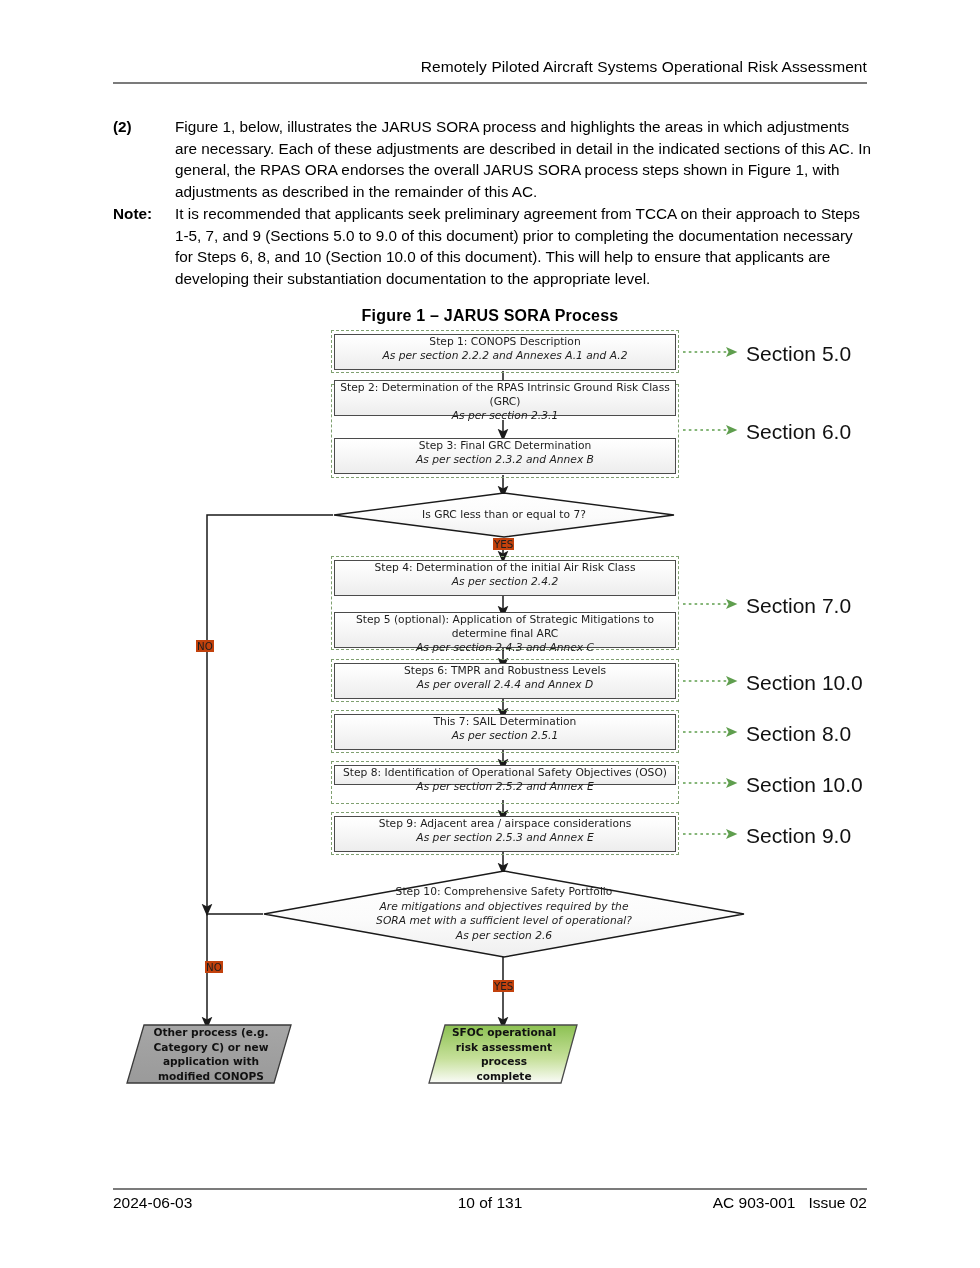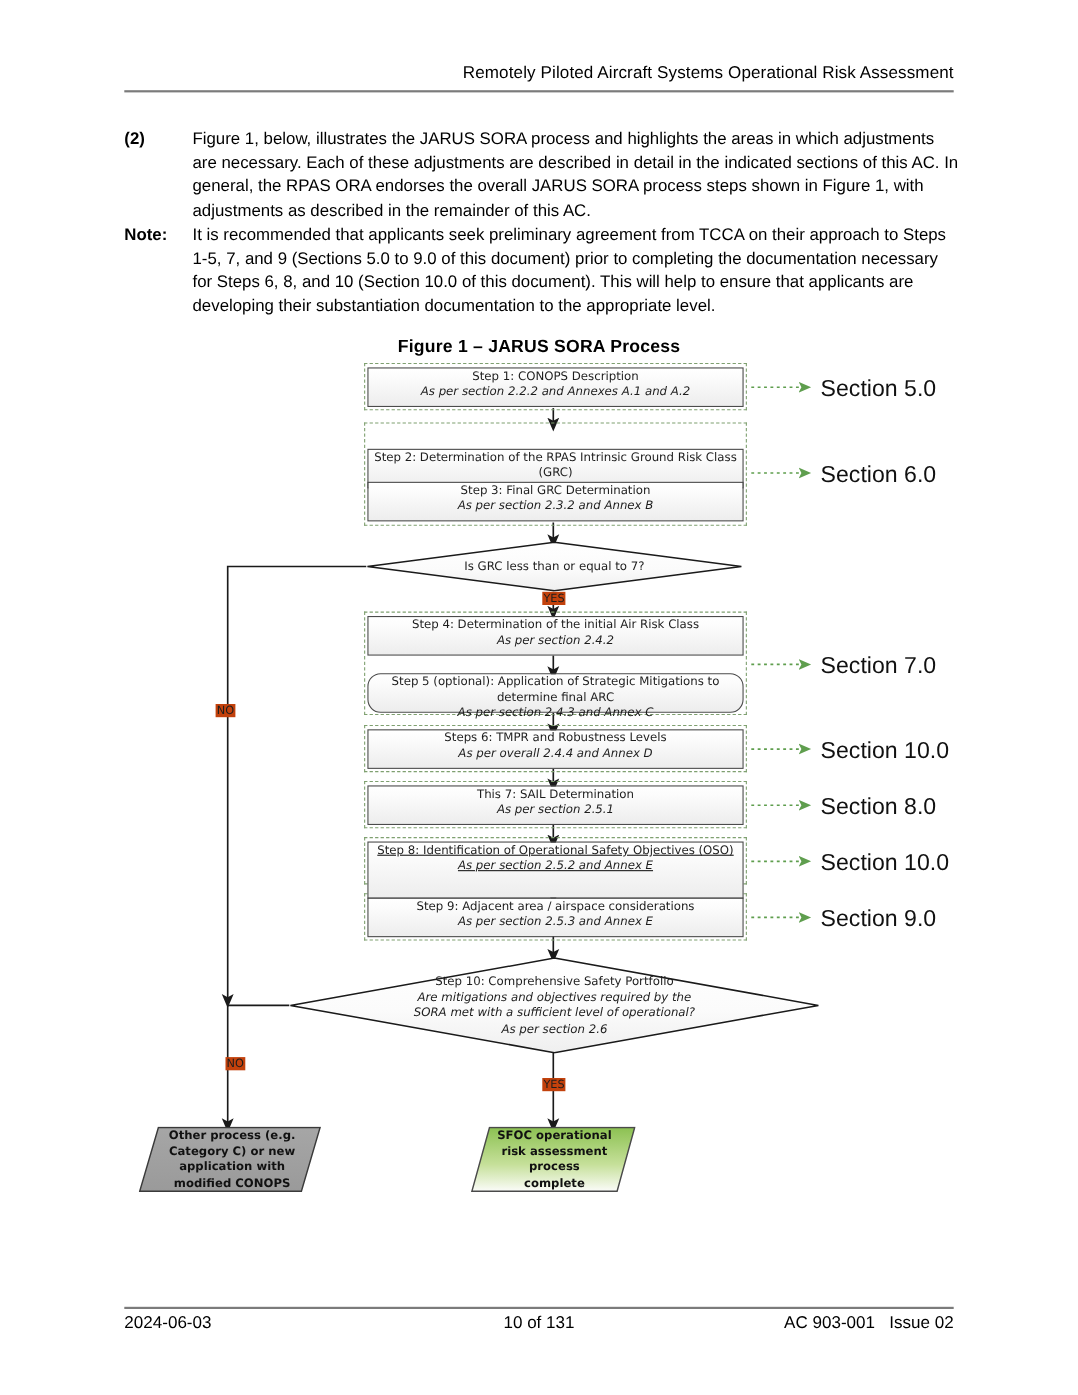--- a/index.html
+++ b/index.html
@@ -202,51 +202,51 @@
     <div class="hl" style="left:331px;top:659px;width:348px;height:43px;"></div>
     <div class="hl" style="left:331px;top:710px;width:348px;height:43px;"></div>
     <div class="hl" style="left:331px;top:761px;width:348px;height:43px;"></div>
     <div class="hl" style="left:331px;top:812px;width:348px;height:43px;"></div>
 
     <div class="pbox" style="left:334px;top:334px;width:342px;height:36px;">
       <span class="l1">Step 1: CONOPS Description</span>
       <span class="l2">As per section 2.2.2 and Annexes A.1 and A.2</span>
     </div>
 
-    <div class="pbox" style="left:334px;top:408px;width:342px;height:36px;">
+    <div class="pbox" style="left:334px;top:380px;width:342px;height:36px;">
       <span class="l1">Step 2: Determination of the RPAS Intrinsic Ground Risk Class (GRC)</span>
       <span class="l2">As per section 2.3.1</span>
     </div>
 
     <div class="pbox" style="left:334px;top:438px;width:342px;height:36px;">
       <span class="l1">Step 3: Final GRC Determination</span>
       <span class="l2">As per section 2.3.2 and Annex B</span>
     </div>
 
     <div class="pbox" style="left:334px;top:560px;width:342px;height:36px;">
       <span class="l1">Step 4: Determination of the initial Air Risk Class</span>
       <span class="l2">As per section 2.4.2</span>
     </div>
 
-    <div class="pbox" style="left:334px;top:612px;width:342px;height:36px;border-radius:12px;">
+    <div class="pbox" style="left:334px;top:612px;width:342px;height:36px;">
       <span class="l1">Step 5 (optional): Application of Strategic Mitigations to determine final ARC</span>
       <span class="l2">As per section 2.4.3 and Annex C</span>
     </div>
 
     <div class="pbox" style="left:334px;top:663px;width:342px;height:36px;">
       <span class="l1">Steps 6: TMPR and Robustness Levels</span>
       <span class="l2">As per overall 2.4.4 and Annex D</span>
     </div>
 
     <div class="pbox" style="left:334px;top:714px;width:342px;height:36px;">
       <span class="l1">This 7: SAIL Determination</span>
       <span class="l2">As per section 2.5.1</span>
     </div>
 
-    <div class="pbox" style="left:334px;top:765px;width:342px;height:52px;text-decoration:underline;">
+    <div class="pbox" style="left:334px;top:765px;width:342px;height:20px;">
       <span class="l1">Step 8: Identification of Operational Safety Objectives (OSO)</span>
       <span class="l2">As per section 2.5.2 and Annex E</span>
     </div>
 
     <div class="pbox" style="left:334px;top:816px;width:342px;height:36px;">
       <span class="l1">Step 9: Adjacent area / airspace considerations</span>
       <span class="l2">As per section 2.5.3 and Annex E</span>
     </div>
 
     <div class="diamond" style="left:333px;top:492px;width:342px;height:46px;">

